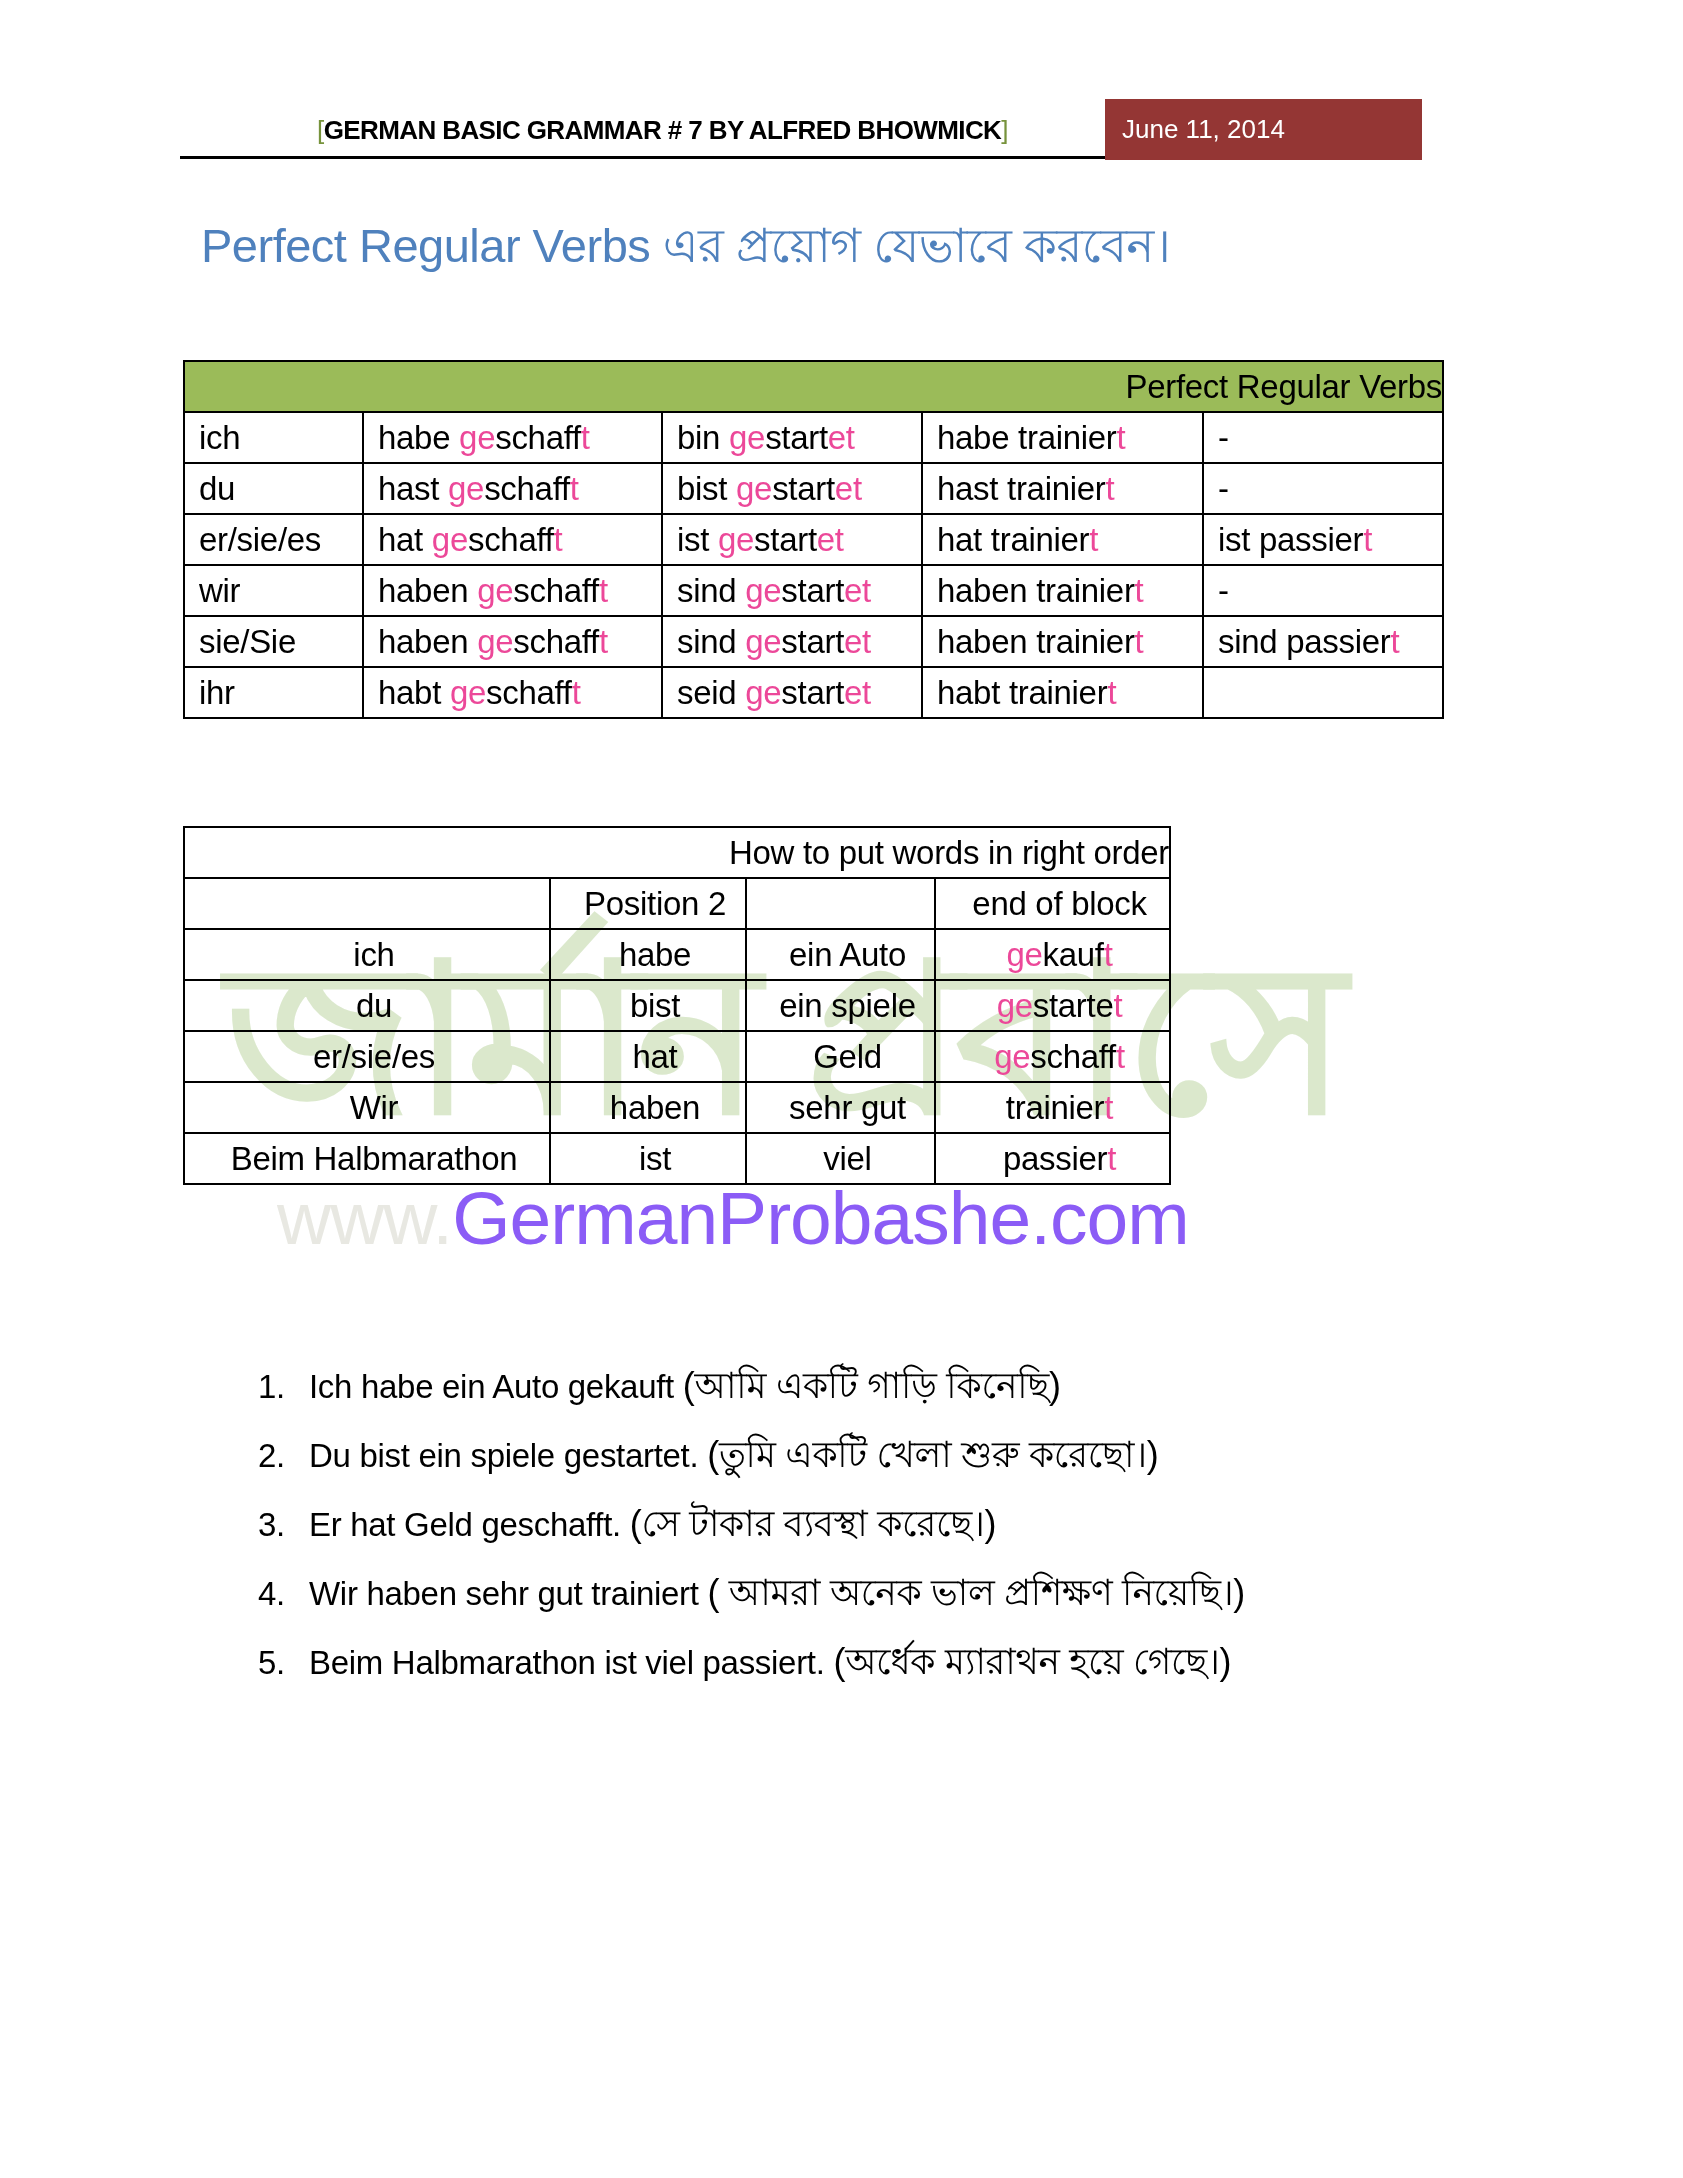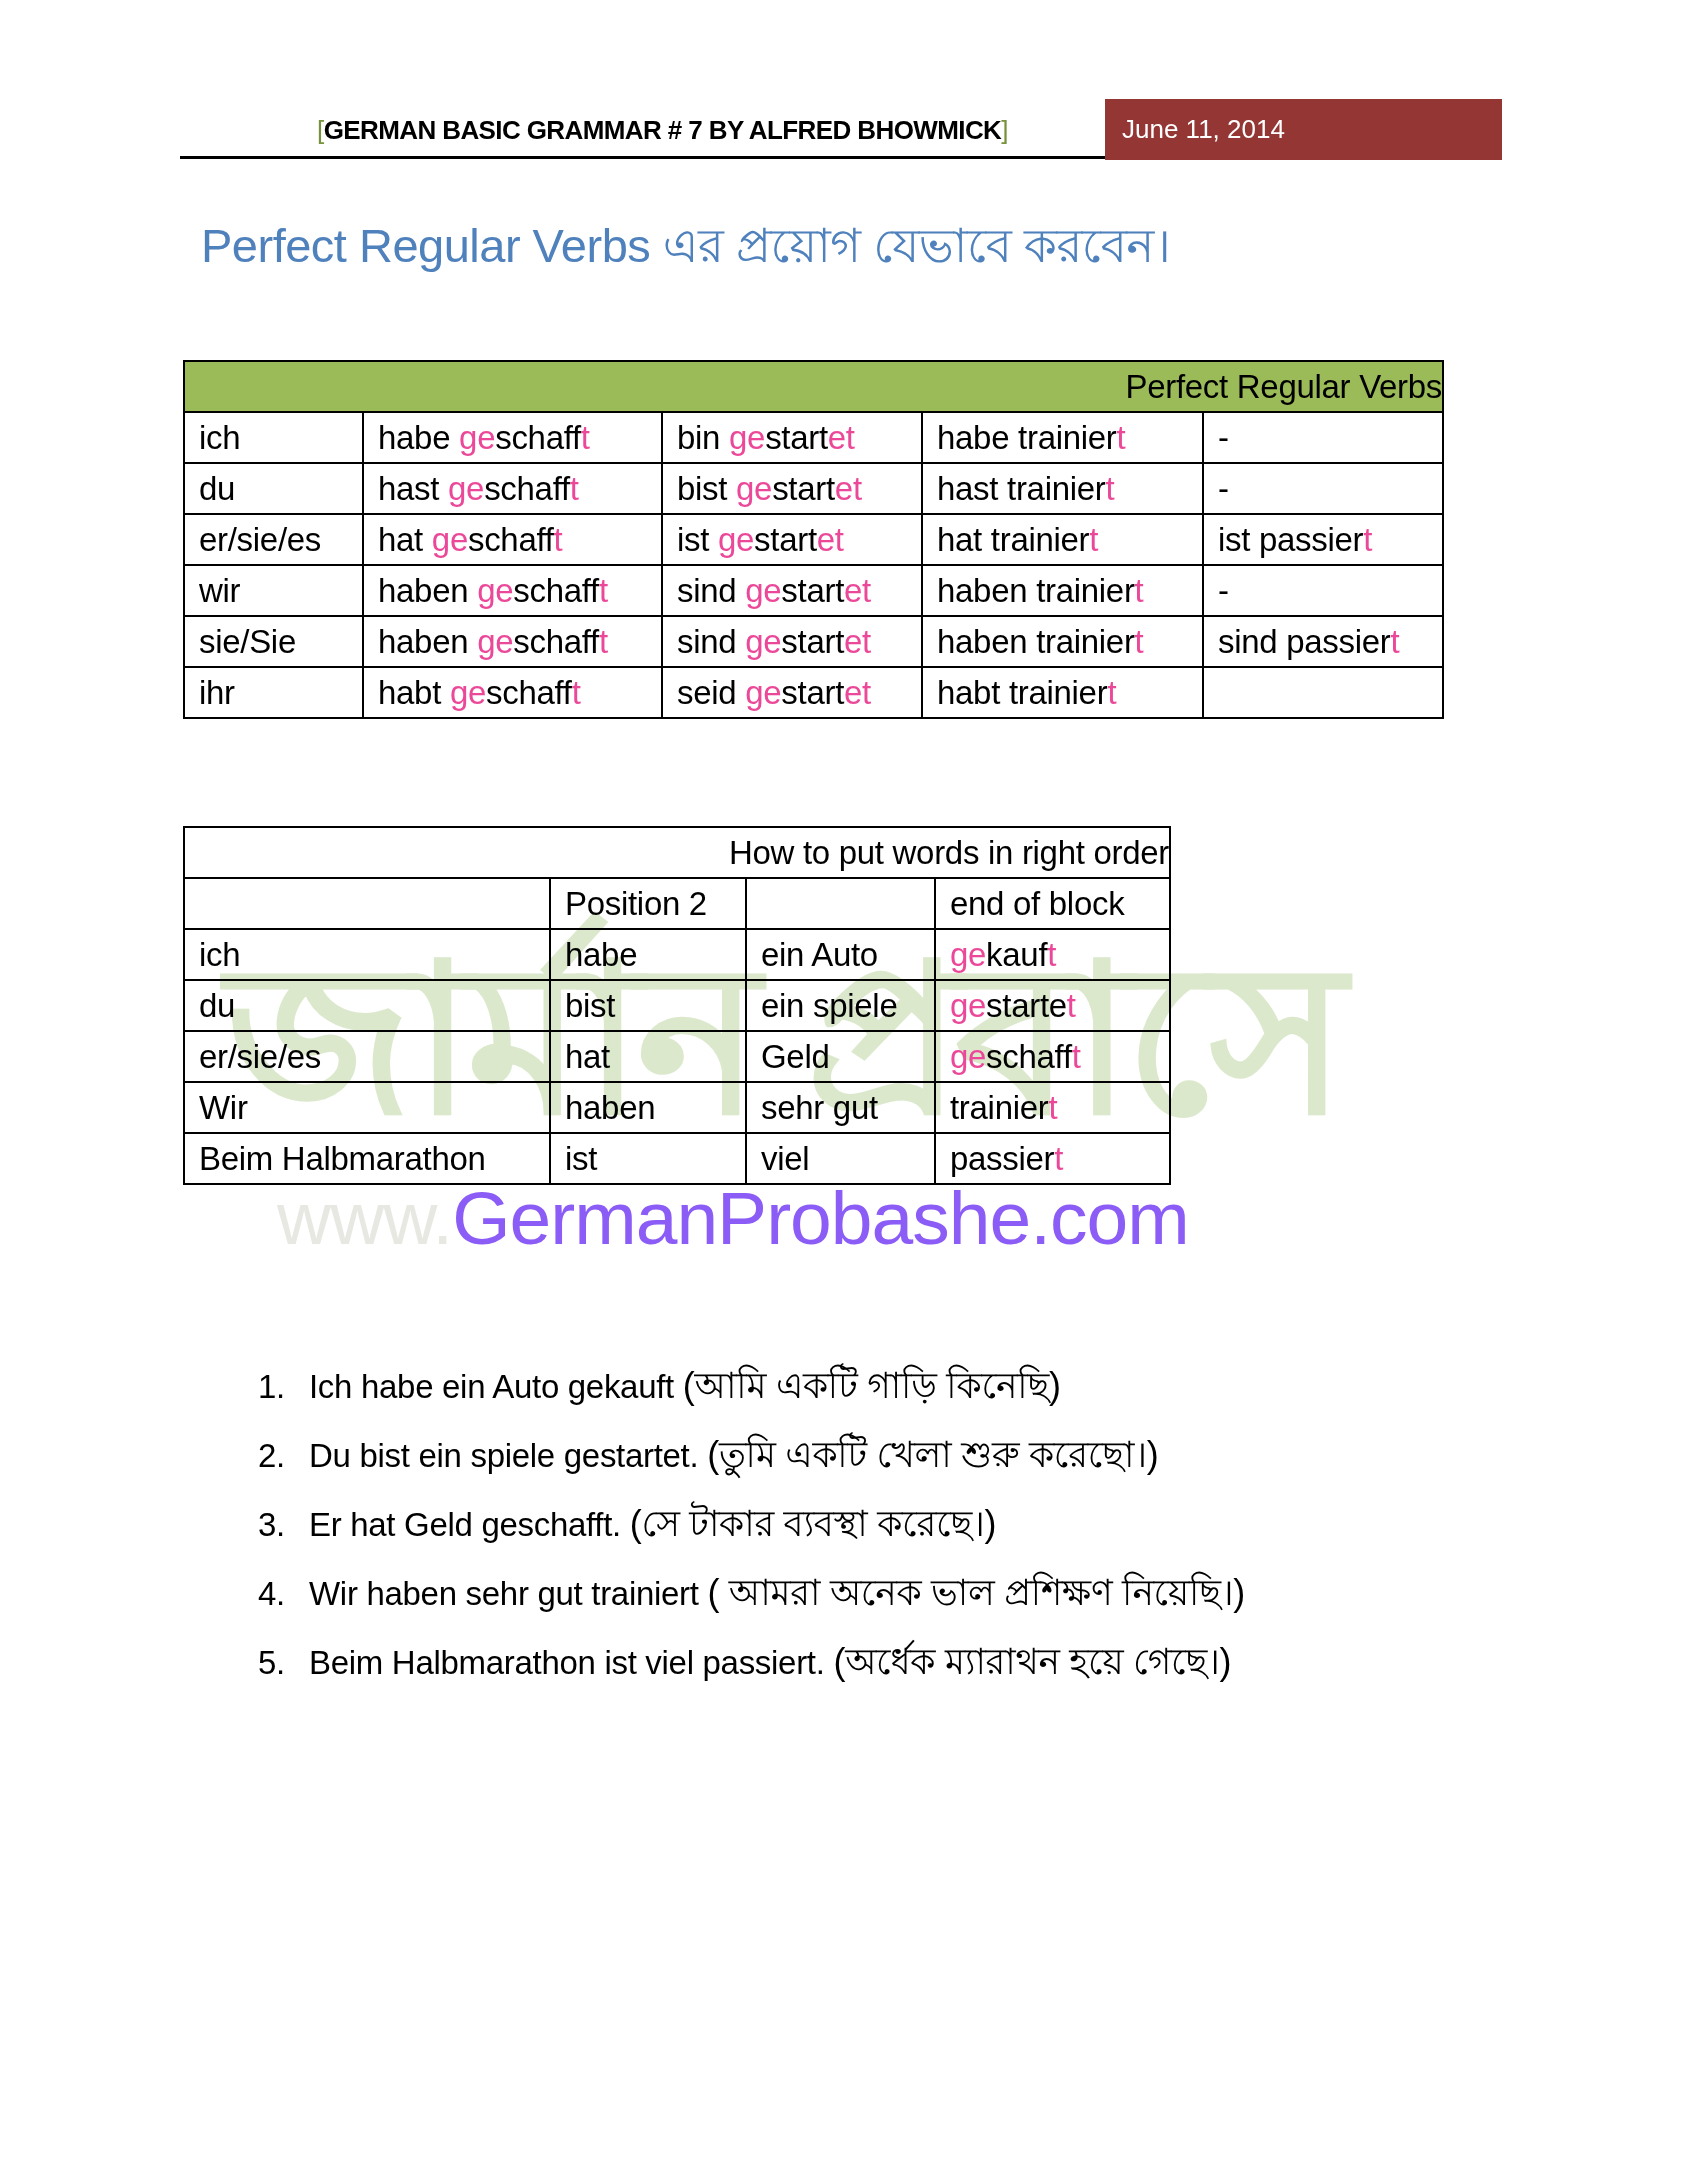--- a/index.html
+++ b/index.html
@@ -4,21 +4,21 @@
 <style>
   html, body { margin:0; padding:0; background:#ffffff; }
   body { width:1683px; height:2178px; position:relative; overflow:hidden;
          font-family: "Liberation Sans", "DejaVu Sans", sans-serif; color:#000; }
 
   
   .hdr-title { position:absolute; left:317px; top:115px; font-size:26px; font-weight:bold;
                letter-spacing:-0.6px; white-space:nowrap; color:#000; }
   .hdr-title .br { color:#77933c; font-weight:normal; }
   .hdr-rule { position:absolute; left:180px; top:156px; width:925px; height:3px; background:#000; }
-  .hdr-date { position:absolute; left:1105px; top:99px; width:397px; height:61px; background:#943634;
+  .hdr-date { position:absolute; left:1105px; top:99px; width:317px; height:61px; background:#943634;
               color:#ffffff; font-size:26px; line-height:61px; box-sizing:border-box; padding-left:17px;
               white-space:nowrap; }
 
   
   .page-title { position:absolute; left:201px; top:210px; font-size:47px; color:#4f81bd;
                 white-space:nowrap; letter-spacing:-0.5px; }
 
   
   .wm-bn { position:absolute; left:226px; top:936px; font-size:208px; line-height:1; color:#cfe1bc;
            opacity:0.75; white-space:nowrap; font-weight:bold; letter-spacing:-6px; z-index:0; }
@@ -28,21 +28,21 @@
 
   
   table.grid { position:absolute; border-collapse:collapse; table-layout:fixed; z-index:1; }
   table.grid td { border:2.5px solid #000; padding:0 0 0 14px; height:49px; font-size:33px;
                   white-space:nowrap; overflow:hidden; vertical-align:middle; letter-spacing:-0.3px; }
   table.grid td.hdr { text-align:right; padding:0; }
   .c-green { background:#9bbb59; }
   .c-red { background:#c0504d; }
   .c-orange { background:#f79646; }
   .hl { color:#ec4899; }
-  table.t2 td { background:transparent; }
+  table.t2 td { background:transparent;text-align:center; }
 
   
   .ex-list { position:absolute; left:248px; top:1348px; margin:10px; padding:0; list-style:none; z-index:1; }
   .ex-item { height:69px; font-size:33px; white-space:nowrap; position:relative; letter-spacing:-0.3px; }
   .ex-num { display:inline-block; width:51px; }
   .ex-bn { font-size:36px; }
 </style>
 </head>
 <body>
 

